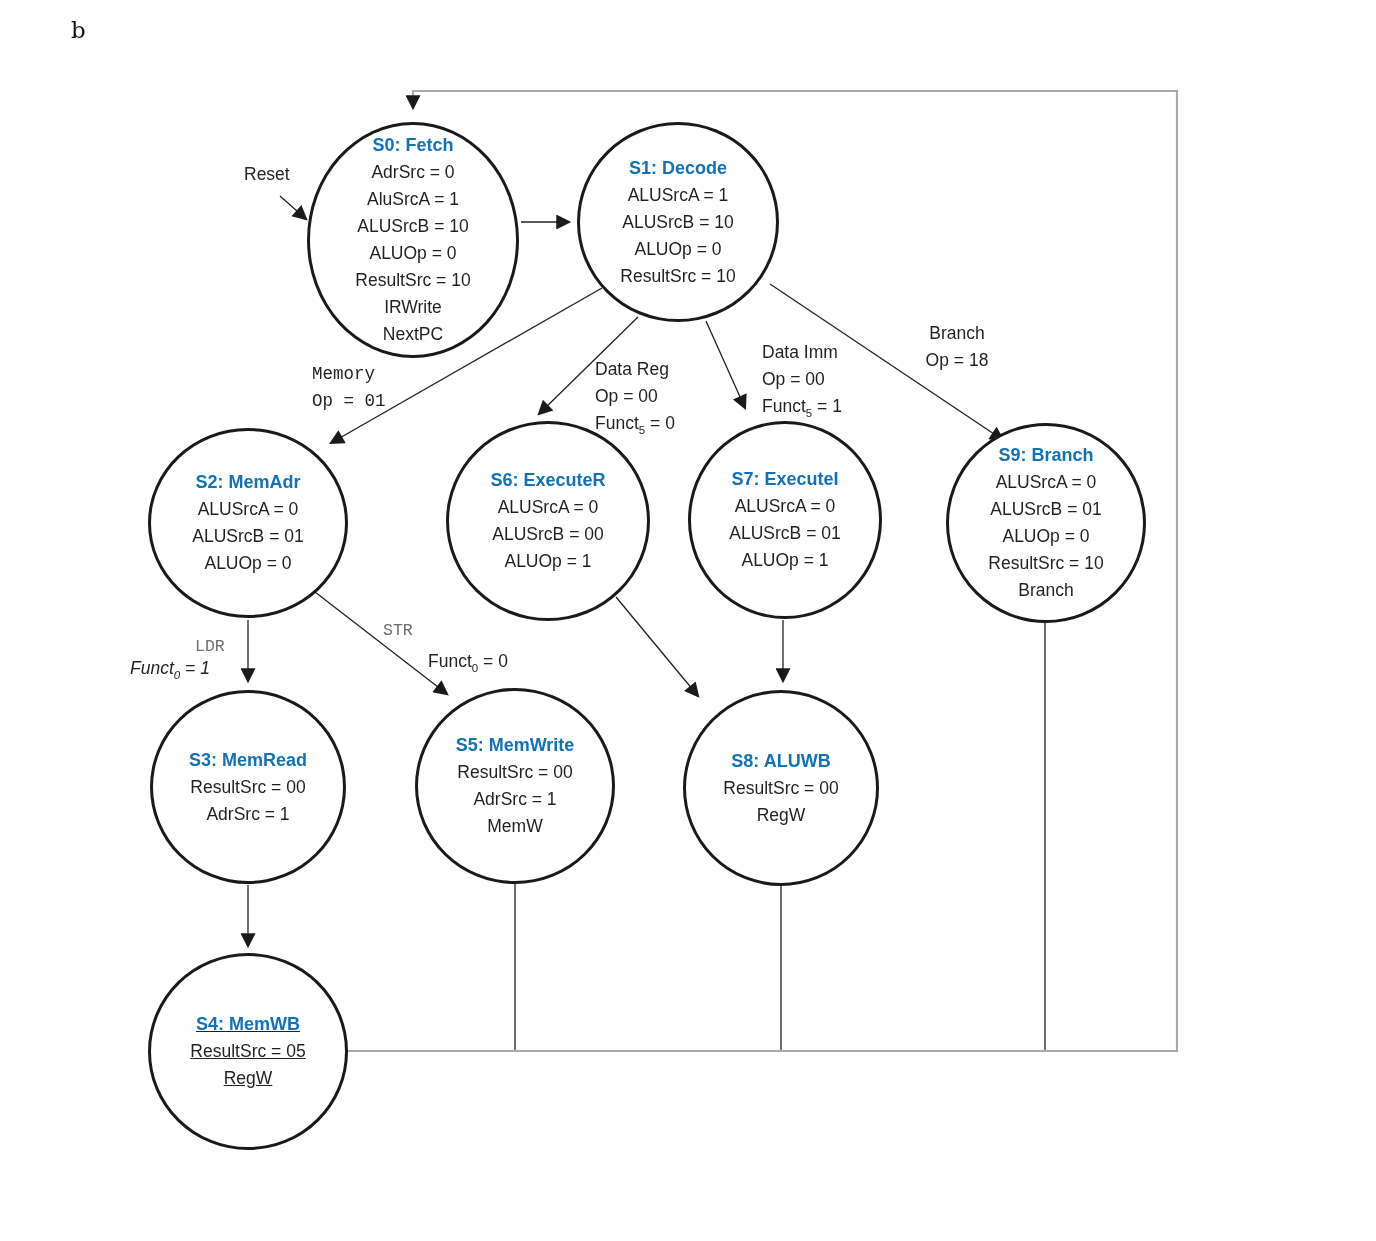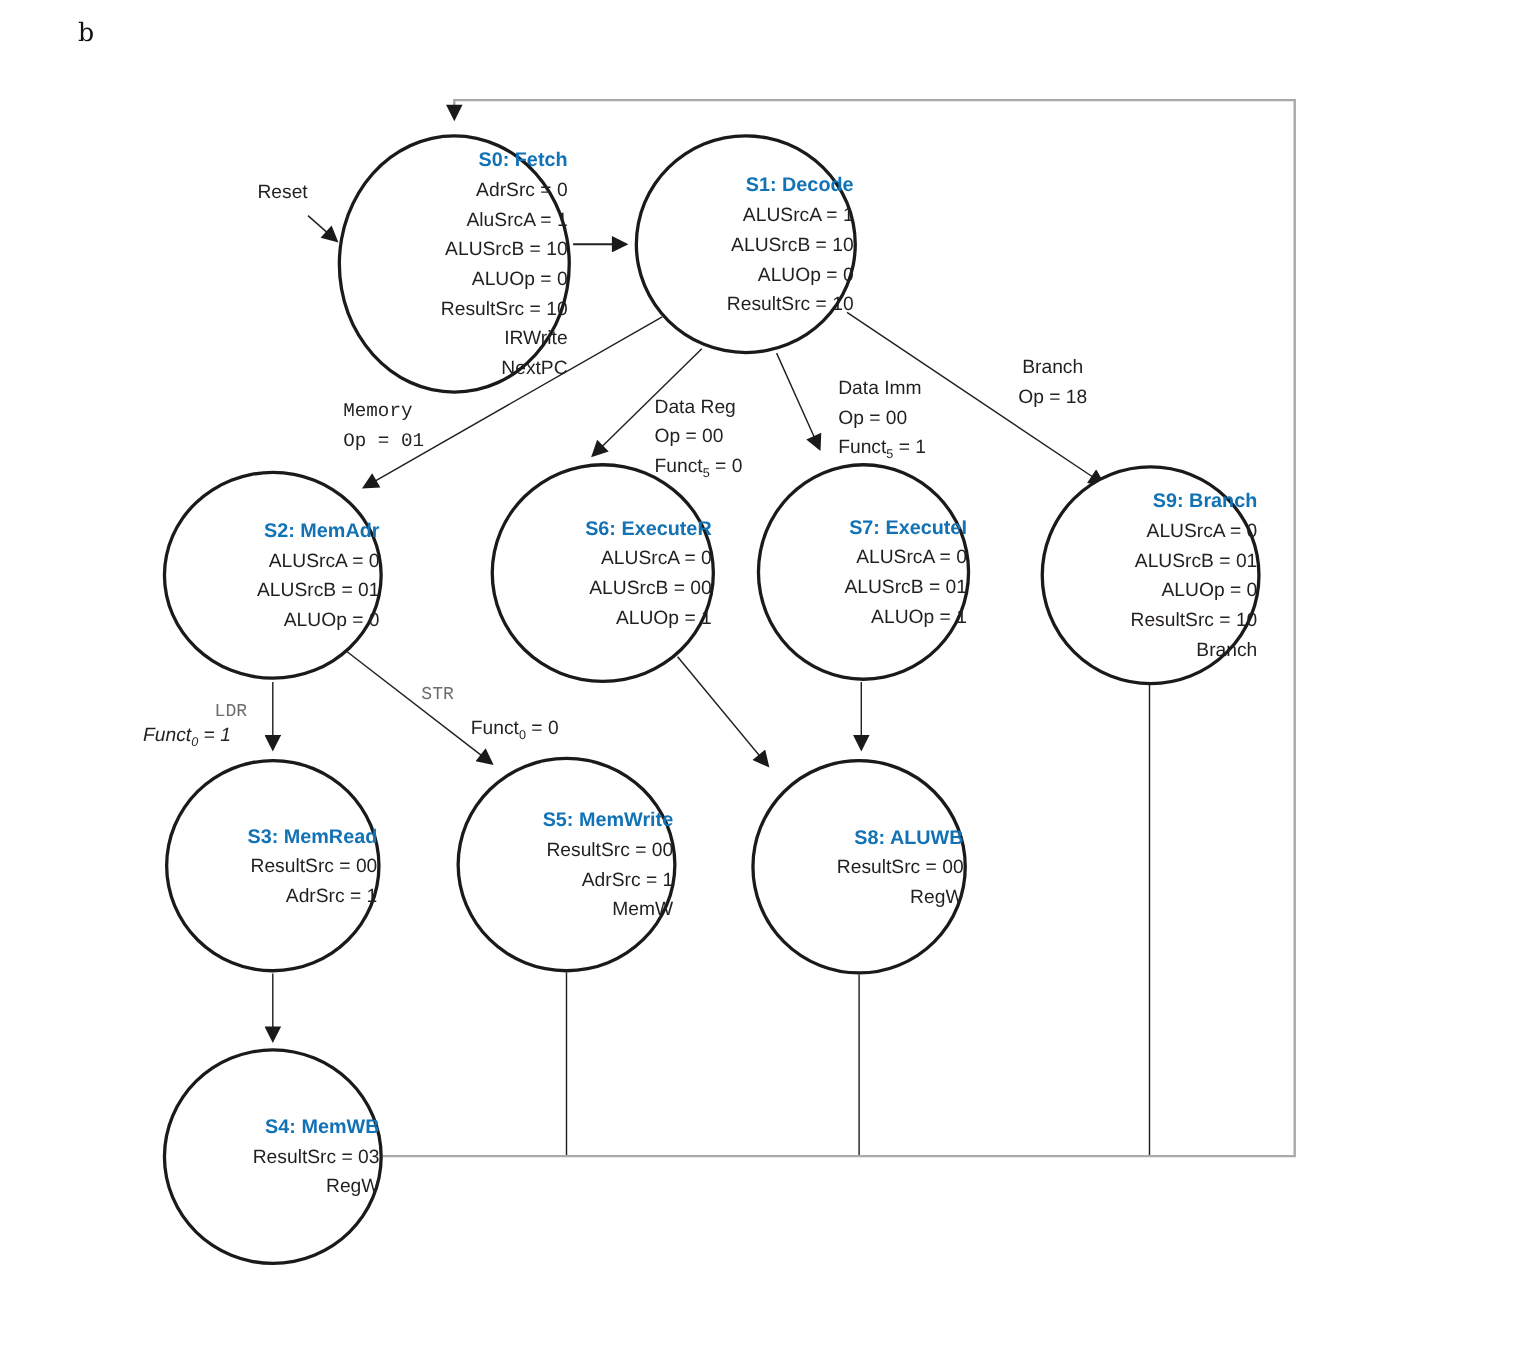--- a/index.html
+++ b/index.html
@@ -10,21 +10,21 @@
   .fig-label {
     position:absolute; left:71px; top:17px; font-family:"DejaVu Serif", serif;
     font-size:23px; color:#111; z-index:3;
   }
   svg.wires { position:absolute; left:0; top:0; z-index:1; }
   .edge  { stroke:#231f20; stroke-width:1.3; fill:none; }
   .edge.thick { stroke-width:1.7; }
   .loop  { stroke:#a7a9ac; stroke-width:2.2; fill:none; }
   .state {
     position:absolute; box-sizing:border-box; border:3px solid #1a1a1a; border-radius:50%;
-    background:#ffffff; display:flex; flex-direction:column; align-items:flex-end;
+    background:#ffffff; display:flex; flex-direction:column; align-items:center;
     justify-content:center; text-align:center; z-index:2;
     font-size:17.5px; line-height:27px; white-space:nowrap;
   }
   .state .title { color:#1272b6; font-weight:bold; font-size:18px; }
   .edge-label { position:absolute; z-index:3; font-size:17.5px; line-height:27px; white-space:nowrap; }
   .edge-label.center { text-align:center; }
   .mono { font-family:"Liberation Mono", monospace; color:#6e6e6e; font-size:16.5px; line-height:20px; }
   sub { font-size:11.5px; line-height:0; }
 </style>
 </head>
@@ -121,27 +121,27 @@
     <div>AdrSrc = 1</div>
     <div>MemW</div>
   </div>
 
   <div class="state" style="left:683px; top:690px; width:196px; height:196px;">
     <div class="title">S8: ALUWB</div>
     <div>ResultSrc = 00</div>
     <div>RegW</div>
   </div>
 
-  <div class="state" style="left:148px; top:953px; width:200px; height:197px;">
+  <div class="state" style="left:148px; top:953px; width:200px; height:197px;text-decoration:underline;">
     <div class="title">S4: MemWB</div>
-    <div>ResultSrc = 03</div>
+    <div>ResultSrc = 05</div>
     <div>RegW</div>
   </div>
 
-  <div class="edge-label" style="left:234px; top:161px;">Reset</div>
+  <div class="edge-label" style="left:244px; top:161px;">Reset</div>
 
   <div class="edge-label" style="left:312px; top:361px;font-family:Liberation Mono, monospace;">
     <div>Memory</div>
     <div>Op = 01</div>
   </div>
 
   <div class="edge-label" style="left:595px; top:356px;">
     <div>Data Reg</div>
     <div>Op = 00</div>
     <div><span>Funct</span><sub>5</sub><span> = 0</span></div>

